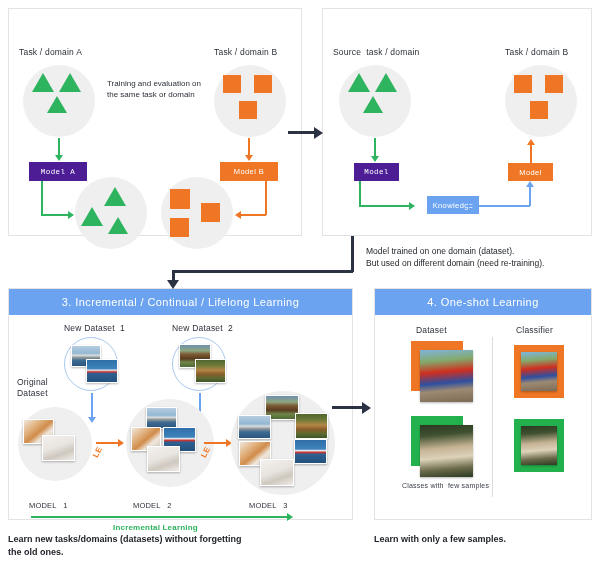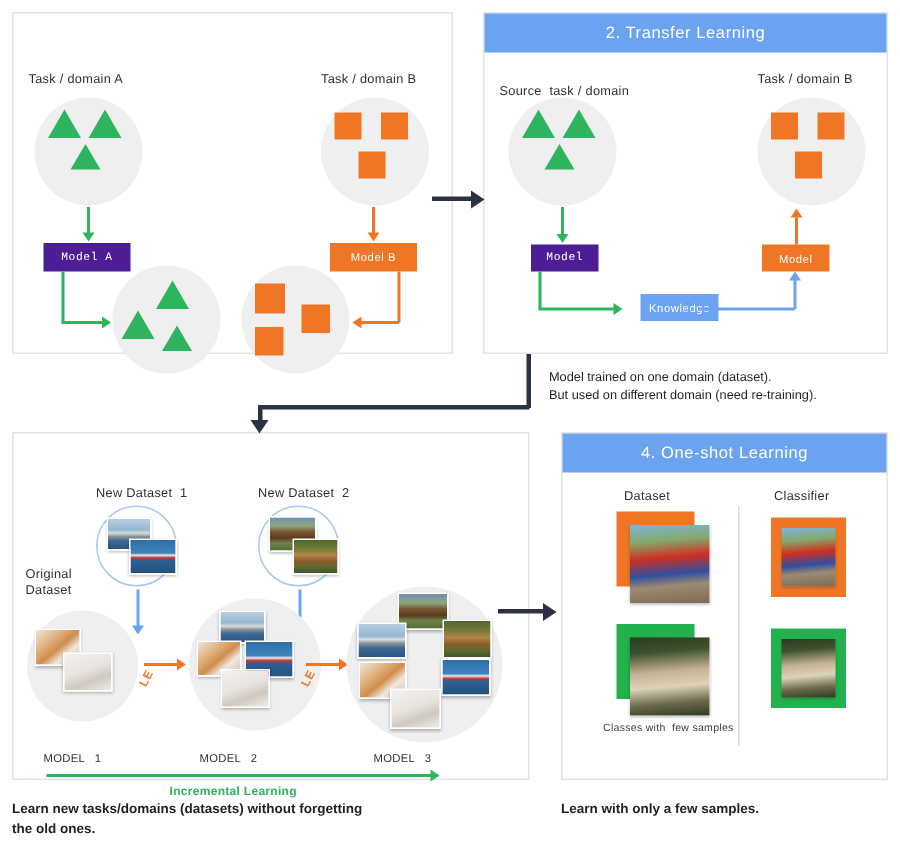--- a/index.html
+++ b/index.html
@@ -86,20 +86,21 @@
     <div class="panel-body">
 
       <div class="lbl" style="left:10px;top:12px;">Task / domain A</div>
       <div class="lbl" style="left:205px;top:12px;">Task / domain B</div>
 
       <div class="blob" style="left:14px;top:30px;width:72px;height:72px;"></div>
       <div class="tri" style="left:23px;top:38px;"></div>
       <div class="tri" style="left:50px;top:38px;"></div>
       <div class="tri sm" style="left:38px;top:61px;"></div>
 
+      <div class="para" style="left:98px;top:44px;width:105px;">Training and evaluation on the same task or domain</div>
 
       <div class="blob" style="left:205px;top:30px;width:72px;height:72px;"></div>
       <div class="sq" style="left:214px;top:40px;width:18px;height:18px;"></div>
       <div class="sq" style="left:245px;top:40px;width:18px;height:18px;"></div>
       <div class="sq" style="left:230px;top:66px;width:18px;height:18px;"></div>
 
       <div class="ln g" style="left:49px;top:103px;width:1.5px;height:19px;"></div>
       <div class="ahead down-g" style="left:46px;top:120px;"></div>
       <div class="ln o" style="left:239px;top:103px;width:1.5px;height:19px;"></div>
       <div class="ahead down-o" style="left:236px;top:120px;"></div>
@@ -121,24 +122,23 @@
       <div class="tri sm" style="left:99px;top:182px;"></div>
 
       <div class="blob" style="left:152px;top:142px;width:72px;height:72px;"></div>
       <div class="sq" style="left:161px;top:154px;width:20px;height:20px;"></div>
       <div class="sq" style="left:192px;top:168px;width:19px;height:19px;"></div>
       <div class="sq" style="left:161px;top:183px;width:19px;height:19px;"></div>
     </div>
   </div>
 
   <div class="panel" id="panel2">
-    <div class="panel-header">2. Transfer  Learning</div>
-    <div class="panel-body">
-
-      <div class="lbl" style="left:10px;top:12px;margin-top:8px;">Source  task / domain</div>
+    <div class="panel-body">
+
+      <div class="lbl" style="left:10px;top:12px;">Source  task / domain</div>
       <div class="lbl" style="left:182px;top:12px;">Task / domain B</div>
 
       <div class="blob" style="left:16px;top:30px;width:72px;height:72px;"></div>
       <div class="tri" style="left:25px;top:38px;"></div>
       <div class="tri" style="left:52px;top:38px;"></div>
       <div class="tri sm" style="left:40px;top:61px;"></div>
 
 
       <div class="blob" style="left:182px;top:30px;width:72px;height:72px;"></div>
       <div class="sq" style="left:191px;top:40px;width:18px;height:18px;"></div>
@@ -160,20 +160,21 @@
 
       <div class="mbox blue" style="left:92px;top:161px;width:52px;height:18px;">Knowledge</div>
 
       <div class="ln b" style="left:144px;top:170px;width:63px;height:1.5px;"></div>
       <div class="ln b" style="left:206px;top:151px;width:1.5px;height:20px;"></div>
       <div class="ahead down-b" style="left:203px;top:146px;transform:rotate(180deg);"></div>
     </div>
   </div>
 
   <div class="panel" id="panel3">
+    <div class="panel-header">3. Incremental  /  Continual  /  Lifelong  Learning</div>
     <div class="panel-body">
 
       <div class="lbl" style="left:55px;top:8px;">New Dataset  1</div>
       <div class="lbl" style="left:163px;top:8px;">New Dataset  2</div>
 
       <div class="blob" style="left:55px;top:22px;width:54px;height:54px;background:#fff;border:1px solid #a8c8ef;box-sizing:border-box;"></div>
       <div class="ph ph-boat" style="left:62px;top:30px;width:30px;height:22px;"></div>
       <div class="ph ph-plane" style="left:77px;top:44px;width:32px;height:24px;"></div>
 
       <div class="blob" style="left:163px;top:22px;width:54px;height:54px;background:#fff;border:1px solid #a8c8ef;box-sizing:border-box;"></div>

